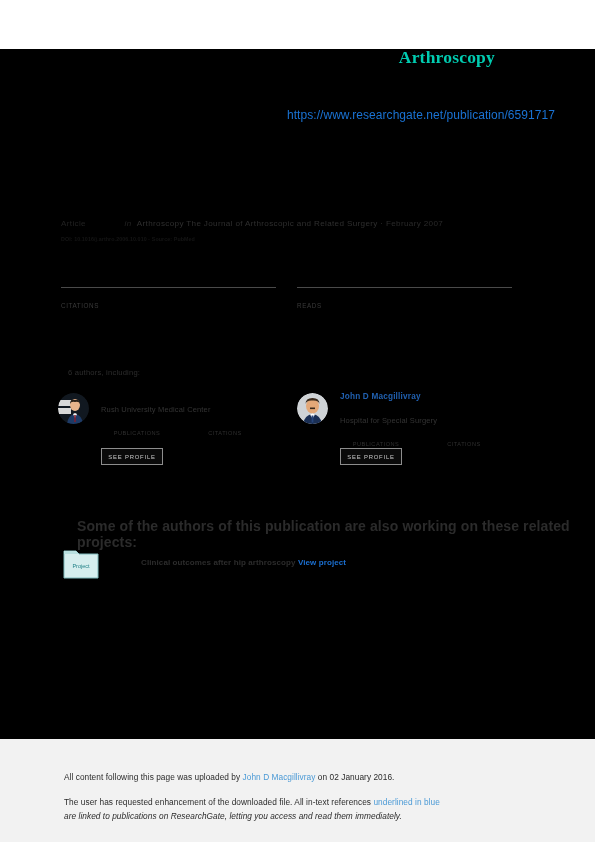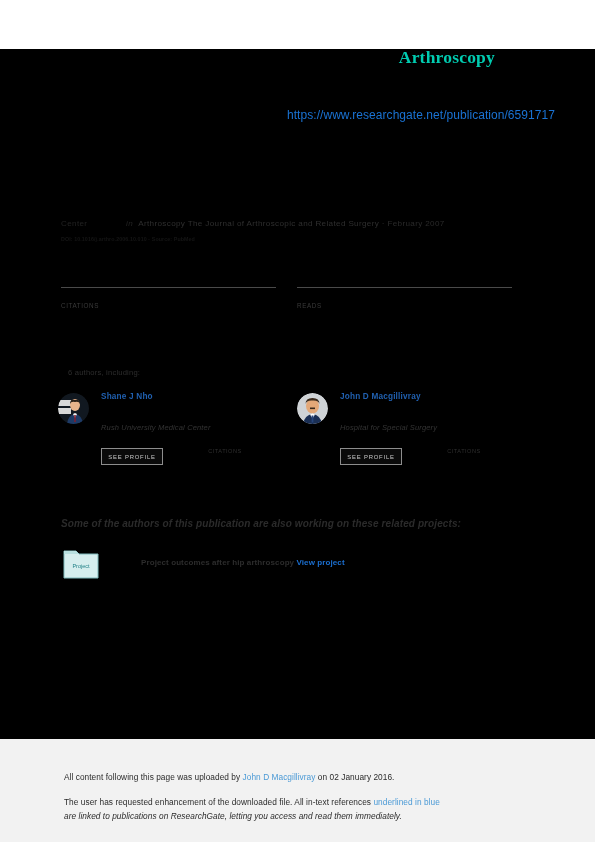--- a/index.html
+++ b/index.html
@@ -154,23 +154,22 @@
     font-size: 8.2px;
     font-weight: bold;
     color: #2060b0;
     letter-spacing: 0.2px;
     line-height: 11px;
   }
   .author-affil {
     font-size: 7.5px;
     color: #343434;
     letter-spacing: 0.15px;
-    margin-top: 21px;
+    margin-top: 14px;
     line-height: 10px;
-    font-style: italic;
   }
   .author-stats {
     margin-top: 5px;
     display: flex;
     gap: 16px;
   }
   .as-item { width: 72px; }
   .as-num {
     font-size: 8px;
     color: #0a0a0a;
@@ -198,27 +197,26 @@
     letter-spacing: 0.8px;
     display: flex;
     align-items: center;
     justify-content: center;
     box-sizing: border-box;
   }
 
   
   .projects-head {
     position: absolute;
-    left: 61px;
+    left: 77px;
     top: 518px;
-    font-size: 10px;
+    font-size: 14px;
     font-weight: bold;
     color: #2b2b2b;
     letter-spacing: 0.1px;
-    font-style: italic;
   }
   .project-row {
     position: absolute;
     left: 61px;
     top: 548px;
     width: 420px;
     height: 32px;
   }
   .folder-icon {
     position: absolute;
@@ -268,21 +266,21 @@
 
 <div class="top-strip"></div>
 
 <div class="dark-panel"></div>
 
 <div class="rg-logo">Arthroscopy</div>
 
 <div class="rg-url">https://www.researchgate.net/publication/6591717</div>
 
 <div class="article-line">
-  <span class="kw">Center</span>
+  <span class="kw">Article</span>
   <span class="kw kw-it">in</span>
   &nbsp;<span class="jrnl">Arthroscopy The Journal of Arthroscopic and Related Surgery</span>
   <span>·</span>
   <span>February 2007</span>
 </div>
 <div class="doi-line">DOI: 10.1016/j.arthro.2006.10.010 · Source: PubMed</div>
 
 <div class="stats">
   <div class="stat-col left">
     <div class="stat-rule"></div>
@@ -312,21 +310,20 @@
         <rect x="0" y="15" width="13" height="6" fill="#d8d8d8"></rect>
         <ellipse cx="17" cy="12" rx="5" ry="6" fill="#e8b48c"></ellipse>
         <path d="M17 7 q5 -1 5 4 q-1 -3 -5 -2 q-4 -1 -5 2 q0 -5 5 -4z" fill="#2b2119"></path>
         <path d="M9 31 q1 -9 8 -10 q7 1 8 10z" fill="#1d3a66"></path>
         <path d="M15 21 l2 4 l2 -4 l-2 -1z" fill="#f2f2f2"></path>
         <rect x="16.2" y="22" width="1.6" height="7" fill="#7e1f2e"></rect>
       </g>
     </svg>
   </div>
   <div class="author-body">
-    <div class="author-name">Shane J Nho</div>
     <div class="author-affil">Rush University Medical Center</div>
     <div class="author-stats">
       <div class="as-item">
         <div class="as-num"></div>
         <div class="as-label">PUBLICATIONS</div>
       </div>
       <div class="as-item">
         <div class="as-num"></div>
         <div class="as-label">CITATIONS</div>
       </div>
@@ -374,21 +371,21 @@
 <div class="projects-head">Some of the authors of this publication are also working on these related projects:</div>
 <div class="project-row">
   <div class="folder-icon">
     <svg width="36" height="31" viewBox="0 0 36 31" aria-hidden="true">
       <path d="M1 3 h12 l3 3 h19 v24 h-34 z" fill="#d6eeee" stroke="#7fb9bb" stroke-width="1"></path>
       <path d="M1 3 h12 l3 3 h-15 z" fill="#b9e0e0"></path>
       <text x="18" y="20" text-anchor="middle" font-family="Liberation Sans, sans-serif" font-size="5.5" fill="#1d7f85">Project</text>
     </svg>
   </div>
   <div class="project-text">
-    <span>Project outcomes after hip arthroscopy</span>
+    <span>Clinical outcomes after hip arthroscopy</span>
     <span class="project-link">View project</span>
   </div>
 </div>
 
 <div class="footer"></div>
 
 <div class="footer-line f1">
   <span>All content following this page was uploaded by </span><span class="flink">John D Macgillivray</span><span> on 02 January 2016.</span>
 </div>
 <div class="footer-line f2">

